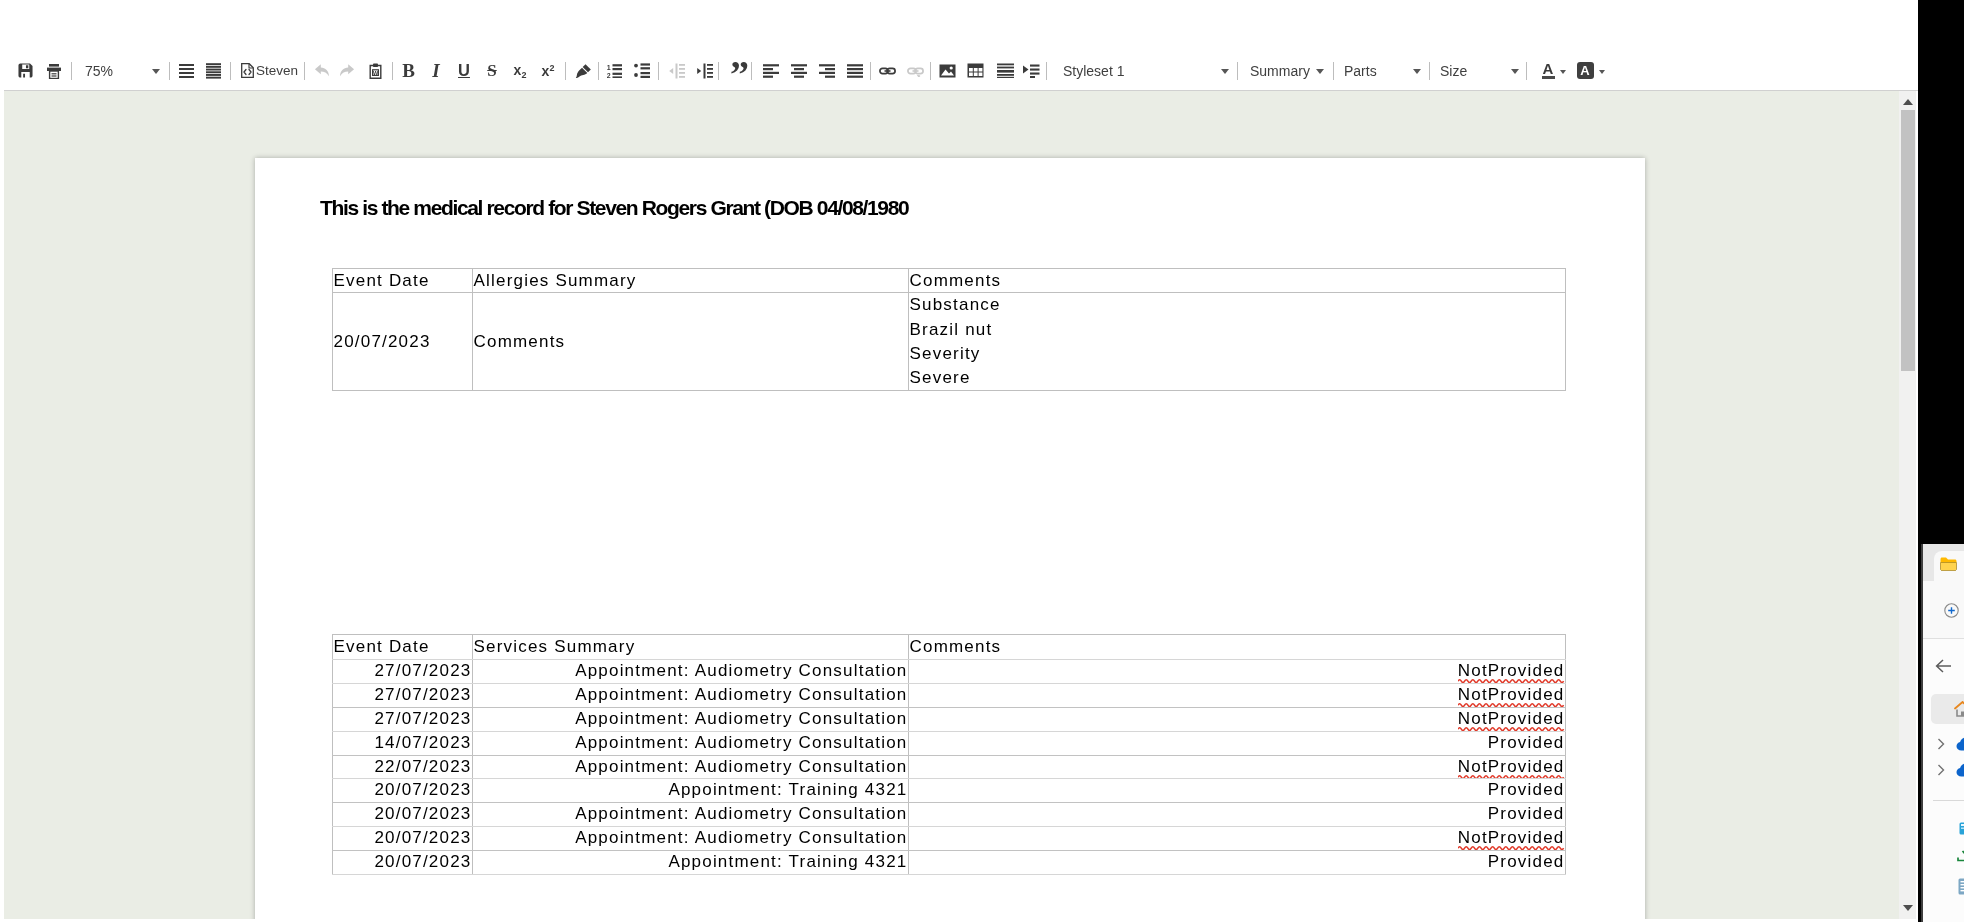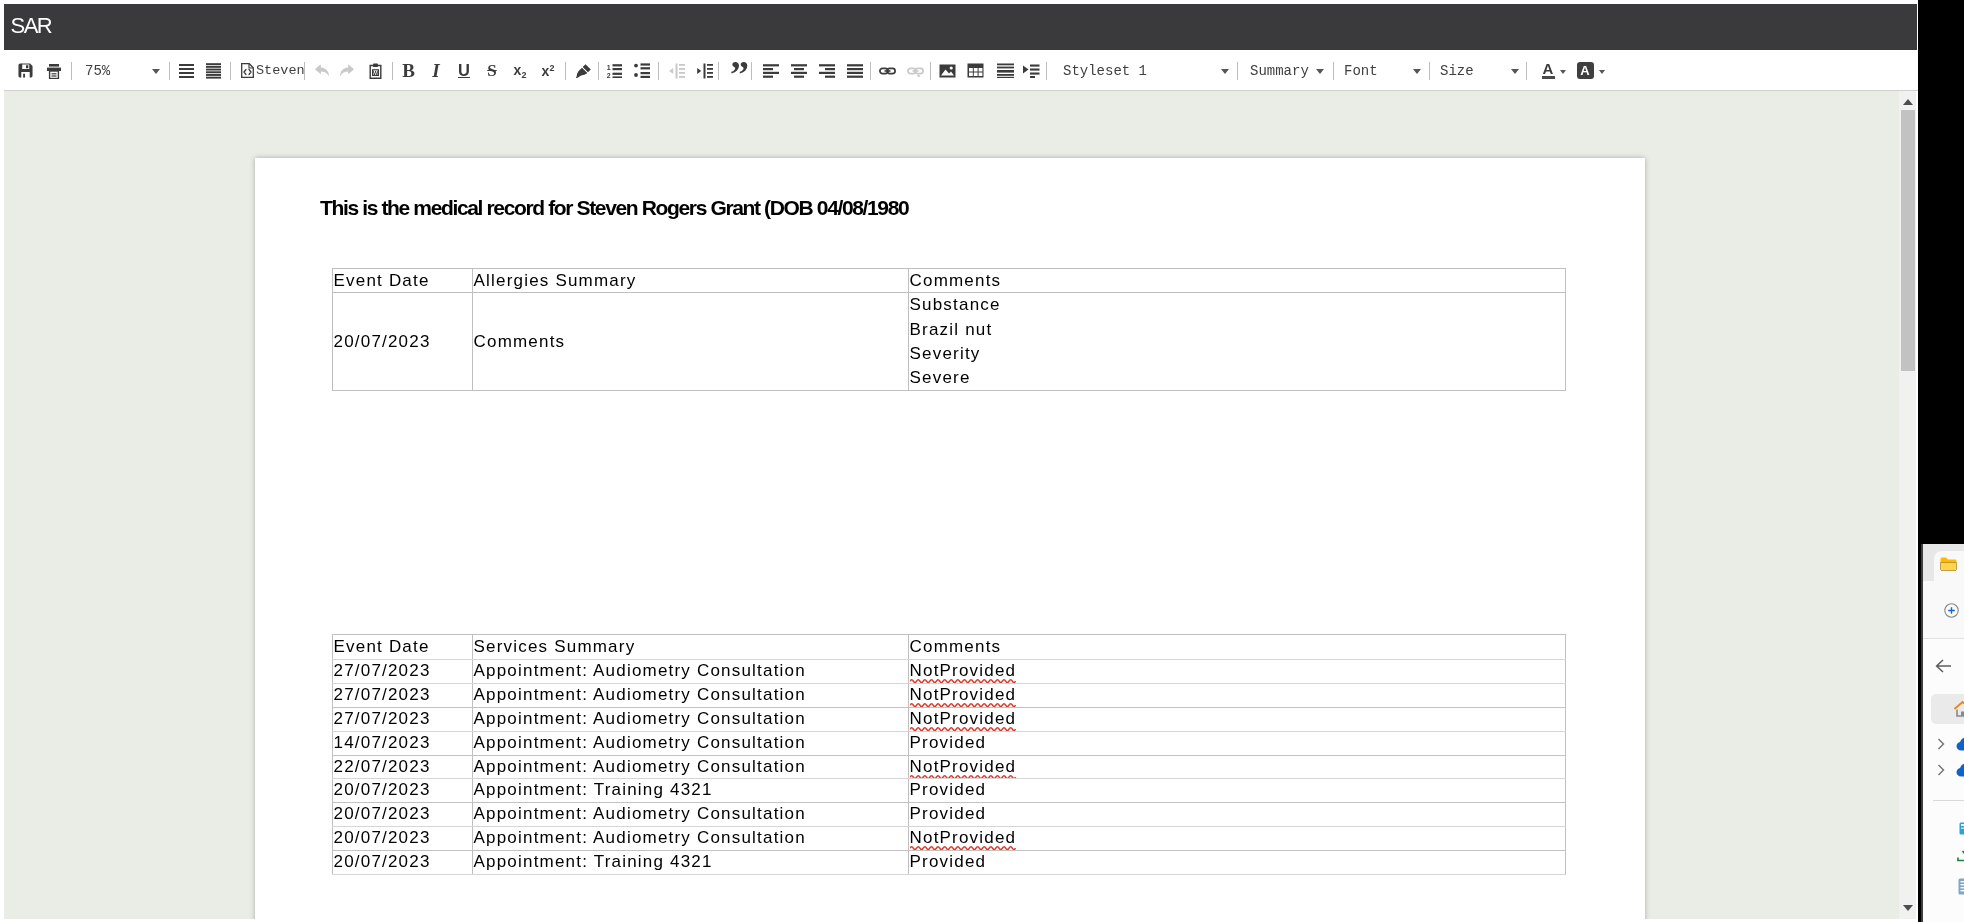--- a/index.html
+++ b/index.html
@@ -13,47 +13,44 @@
 #page { position:absolute; left:251px; top:67px; width:1390px; height:1200px; background:#fff; box-shadow:0 0 5px rgba(0,0,0,0.28); }
 
 #sbar { position:absolute; left:1899px; top:91px; width:17px; height:828px; background:#f1f1f0; }
 #sbar .thumb { position:absolute; left:2px; top:19px; width:13.5px; height:261px; background:#c2c2c2; }
 .arr { position:absolute; left:4px; width:0; height:0; border-left:5px solid transparent; border-right:5px solid transparent; }
 .arr.up { top:8px; border-bottom:6px solid #4e4e4e; }
 .arr.dn { bottom:8px; border-top:6px solid #4e4e4e; }
 
 .ti { position:absolute; top:0; height:41px; display:flex; align-items:center; justify-content:center; color:#3b3b3b; }
 .sep { position:absolute; top:12px; width:1px; height:18px; background:#bdbdbd; }
-.lbl { position:absolute; top:0; height:41px; display:flex; align-items:center; font-size:14px; color:#3f3f3f;font-family:Liberation Mono, monospace; }
+.lbl { position:absolute; top:0; height:41px; display:flex; align-items:center; font-size:14px; color:#3f3f3f; }
 .dda { position:absolute; top:19px; width:0; height:0; border-left:4px solid transparent; border-right:4px solid transparent; border-top:5px solid #565656; }
 
 #doc { position:absolute; left:65px; top:0; width:1260px; color:#000; }
 .h1 { font-size:21px; font-weight:bold; letter-spacing:-1.36px; line-height:24px; }
 table { border-collapse:collapse; table-layout:fixed; margin-left:11.5px; font-size:17px; letter-spacing:1.2px; }
 td { padding:0 0 0 1px; overflow:hidden; white-space:nowrap; vertical-align:middle; }
 #tb1 { width:1233px; }
 #tb1 td { border:1px solid #bfbfbf; }
 #tb1 .hd td { line-height:23.4px; }
 #tb1 .bd td { line-height:24.2px; }
 #tb2 { width:1233px; }
 #tb2 td { border-left:1px solid #bfbfbf; border-right:1px solid #bfbfbf; }
 #tb2 tr.hd td { line-height:24.2px; border-top:1px solid #bfbfbf; border-bottom:1px solid #d6d6d6; }
-#tb2 tr.r td { line-height:22.8px; }
+#tb2 tr.r td { line-height:22.8px;text-align:right; }
 .bl td { border-bottom:1px solid #d6d6d6 !important; }
 .bd2 td { border-bottom:1px solid #c2c2c2 !important; }
 .sq { position:relative; display:inline-block; }
 .sq .wave { position:absolute; left:0px; top:18px; }
 #explorer { position:absolute; left:1921px; top:544px; width:43px; height:378px; background:#f9f9f9; border-left:2px solid #3e3e3e; overflow:hidden; }
 </style>
 </head>
 <body>
 <div id="win">
-  <div id="appbar">
-      <span class="t">SAR</span>
-    </div>
   <div id="toolbar">
     <div class="ti" style="left:13.5px;width:16px">
         <svg width="15" height="15" viewBox="0 0 16 16">
           <path fill-rule="evenodd" fill="#3b3b3b" d="M0.5 2.5C0.5 1.4 1.4 0.5 2.5 0.5H12.8L15.5 3.2V13.5C15.5 14.6 14.6 15.5 13.5 15.5H2.5C1.4 15.5 0.5 14.6 0.5 13.5ZM4.5 1.5V6.5H12V1.5ZM8.5 2.5H11V5.5H8.5ZM3.5 9.5V15.5H12.5V9.5ZM5.5 11.5H7.5V15.5H5.5Z"></path>
         </svg>
       </div>
     <div class="ti" style="left:41.5px;width:17px">
         <svg width="16" height="16" viewBox="0 0 16 16">
 <rect x="3" y="1" width="10" height="2.6" fill="#3b3b3b"></rect>
 <rect x="1" y="4.6" width="14" height="3.4" fill="#3b3b3b"></rect>
@@ -270,21 +267,21 @@
 <rect x="8" y="13" width="5" height="2.1" fill="#3b3b3b"></rect>
 </svg>
       </div>
     <div class="sep" style="left:1042px"></div>
     <div class="lbl" style="left:1059px">Styleset 1</div>
     <div class="dda" style="left:1217px"></div>
     <div class="sep" style="left:1233px"></div>
     <div class="lbl" style="left:1246px">Summary</div>
     <div class="dda" style="left:1312px"></div>
     <div class="sep" style="left:1329px"></div>
-    <div class="lbl" style="left:1340px">Font</div>
+    <div class="lbl" style="left:1340px">Parts</div>
     <div class="dda" style="left:1409px"></div>
     <div class="sep" style="left:1425px"></div>
     <div class="lbl" style="left:1436px">Size</div>
     <div class="dda" style="left:1507px"></div>
     <div class="sep" style="left:1522px"></div>
     <div class="ti" style="left:1536px;width:16px">
         <div style="display:flex;flex-direction:column;align-items:center;">
           <span style="font-size:15px;font-weight:bold;line-height:13px;color:#3b3b3b">A</span>
           <div style="width:13px;height:2.6px;background:#4a4a4a;margin-top:1.5px"></div>
         </div>

